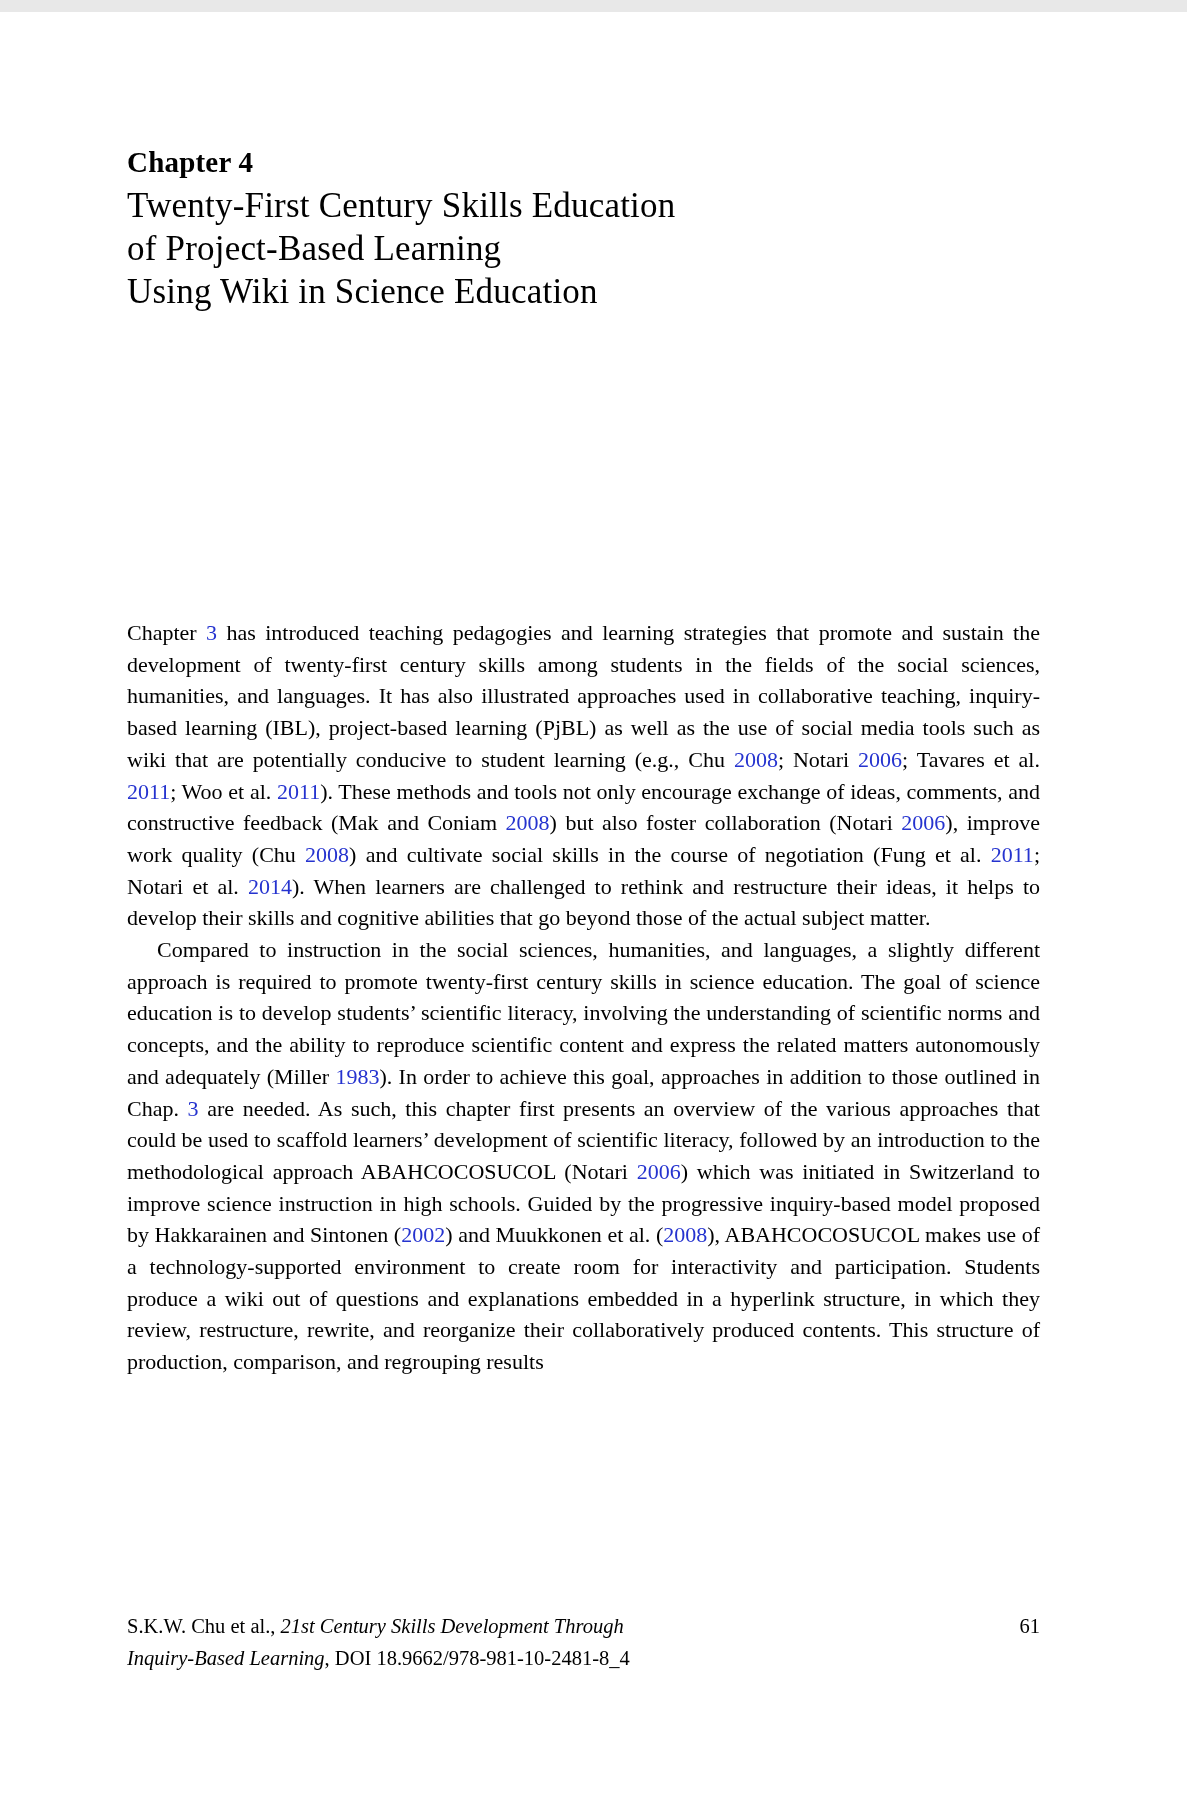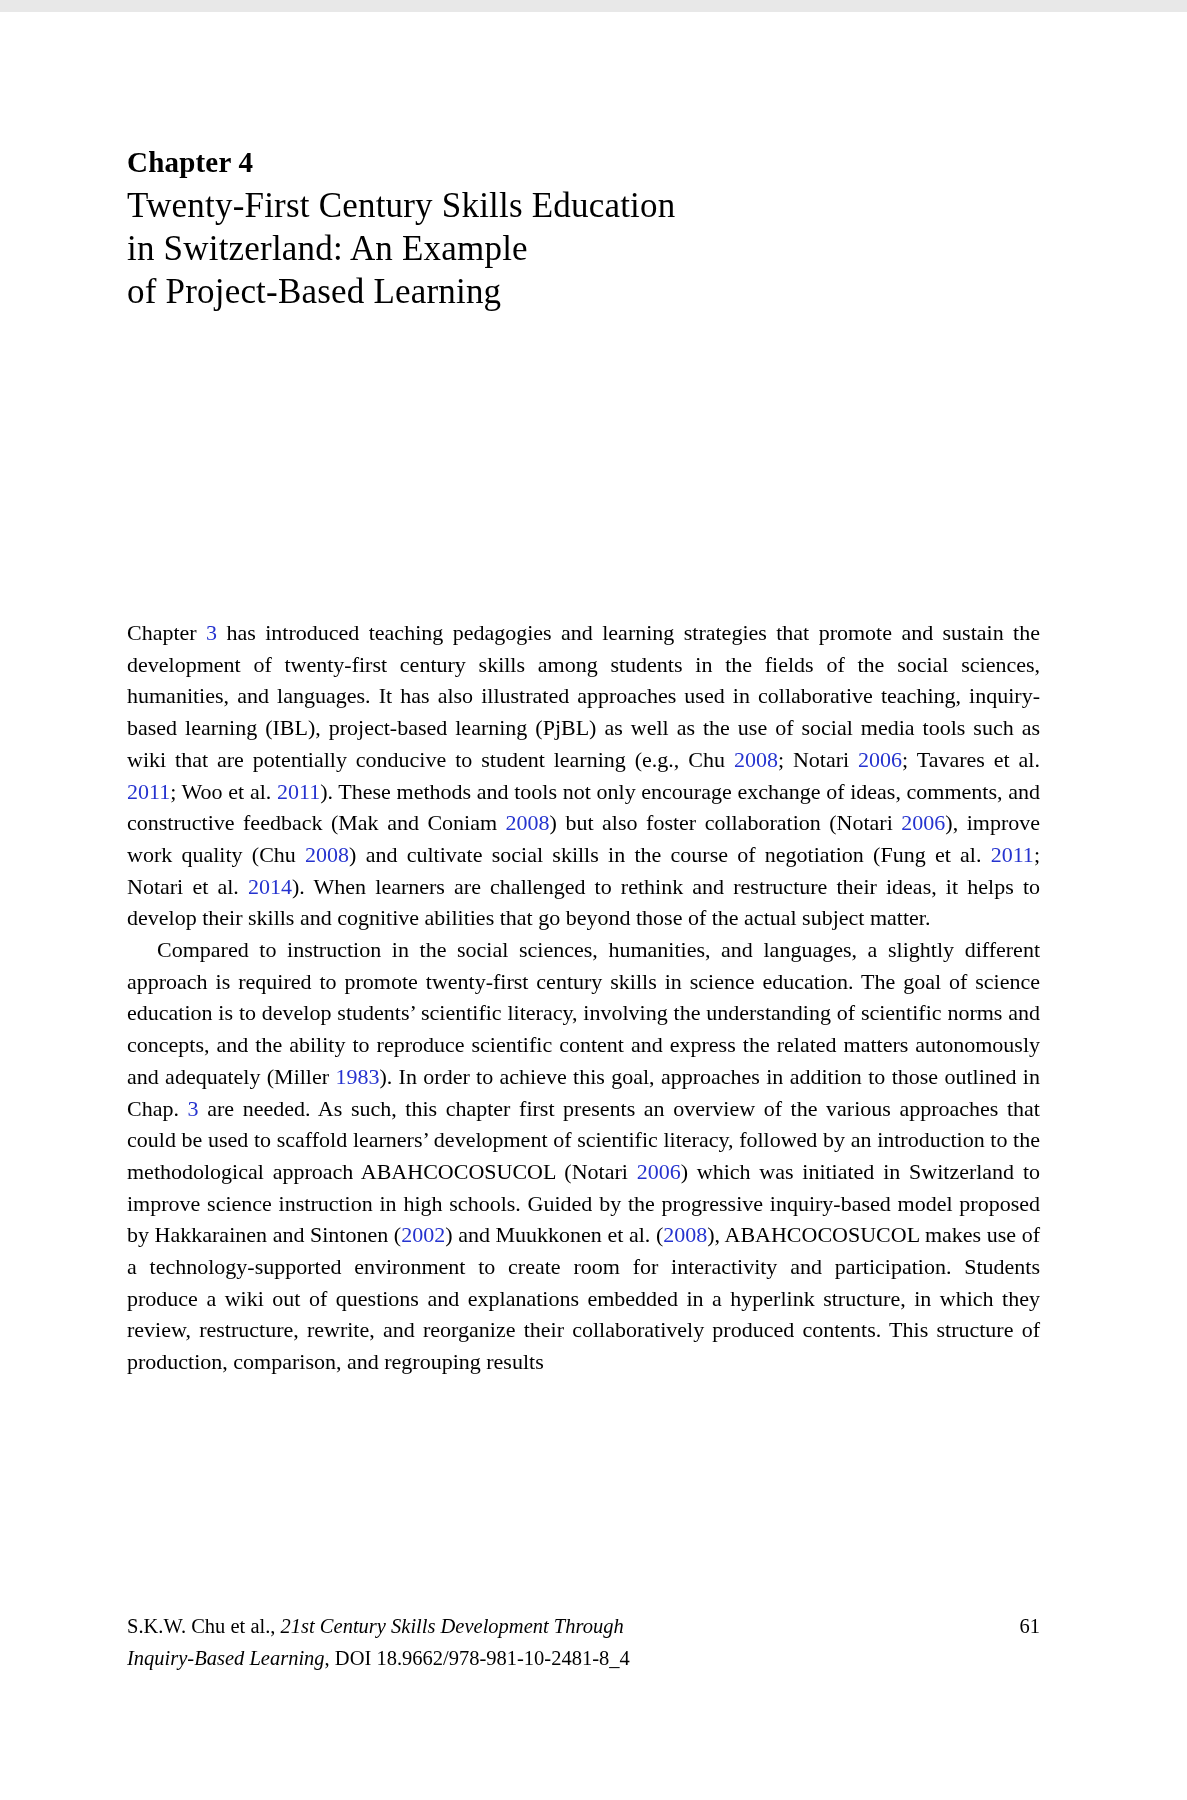--- a/index.html
+++ b/index.html
@@ -61,22 +61,22 @@
 </style>
 </head>
 <body>
 
 <div class="page">
 
   <div class="chapter-label">Chapter 4</div>
 
   <div class="chapter-title">
     <div>Twenty-First Century Skills Education</div>
-    <div>in Switzerland: An Example</div>
     <div>of Project-Based Learning</div>
+    <div>Using Wiki in Science Education</div>
   </div>
 
   <div class="body-text">
       <p><span>Chapter </span><span class="cite-link">3</span><span> has introduced teaching pedagogies and learning strategies that promote and sustain the development of twenty-first century skills among students in the fields of the social sciences, humanities, and languages. It has also illustrated approaches used in collaborative teaching, inquiry-based learning (IBL), project-based learning (PjBL) as well as the use of social media tools such as wiki that are potentially conducive to student learning (e.g., Chu </span><span class="cite-link">2008</span><span>; Notari </span><span class="cite-link">2006</span><span>; Tavares et al. </span><span class="cite-link">2011</span><span>; Woo et al. </span><span class="cite-link">2011</span><span>). These methods and tools not only encourage exchange of ideas, comments, and constructive feedback (Mak and Coniam </span><span class="cite-link">2008</span><span>) but also foster collaboration (Notari </span><span class="cite-link">2006</span><span>), improve work quality (Chu </span><span class="cite-link">2008</span><span>) and cultivate social skills in the course of negotiation (Fung et al. </span><span class="cite-link">2011</span><span>; Notari et al. </span><span class="cite-link">2014</span><span>). When learners are challenged to rethink and restructure their ideas, it helps to develop their skills and cognitive abilities that go beyond those of the actual subject matter.</span></p>
       <p class="indent"><span>Compared to instruction in the social sciences, humanities, and languages, a slightly different approach is required to promote twenty-first century skills in science education. The goal of science education is to develop students’ scientific literacy, involving the understanding of scientific norms and concepts, and the ability to reproduce scientific content and express the related matters autonomously and adequately (Miller </span><span class="cite-link">1983</span><span>). In order to achieve this goal, approaches in addition to those outlined in Chap. </span><span class="cite-link">3</span><span> are needed. As such, this chapter first presents an overview of the various approaches that could be used to scaffold learners’ development of scientific literacy, followed by an introduction to the methodological approach ABAHCOCOSUCOL (Notari </span><span class="cite-link">2006</span><span>) which was initiated in Switzerland to improve science instruction in high schools. Guided by the progressive inquiry-based model proposed by Hakkarainen and Sintonen (</span><span class="cite-link">2002</span><span>) and Muukkonen et al. (</span><span class="cite-link">2008</span><span>), ABAHCOCOSUCOL makes use of a technology-supported environment to create room for interactivity and participation. Students produce a wiki out of questions and explanations embedded in a hyperlink structure, in which they review, restructure, rewrite, and reorganize their collaboratively produced contents. This structure of production, comparison, and regrouping results</span></p>
     </div>
 
   <div class="footer">
     <span class="page-number">61</span>
       <div><span>S.K.W. Chu et al., </span><span class="ital">21st Century Skills Development Through</span></div>

